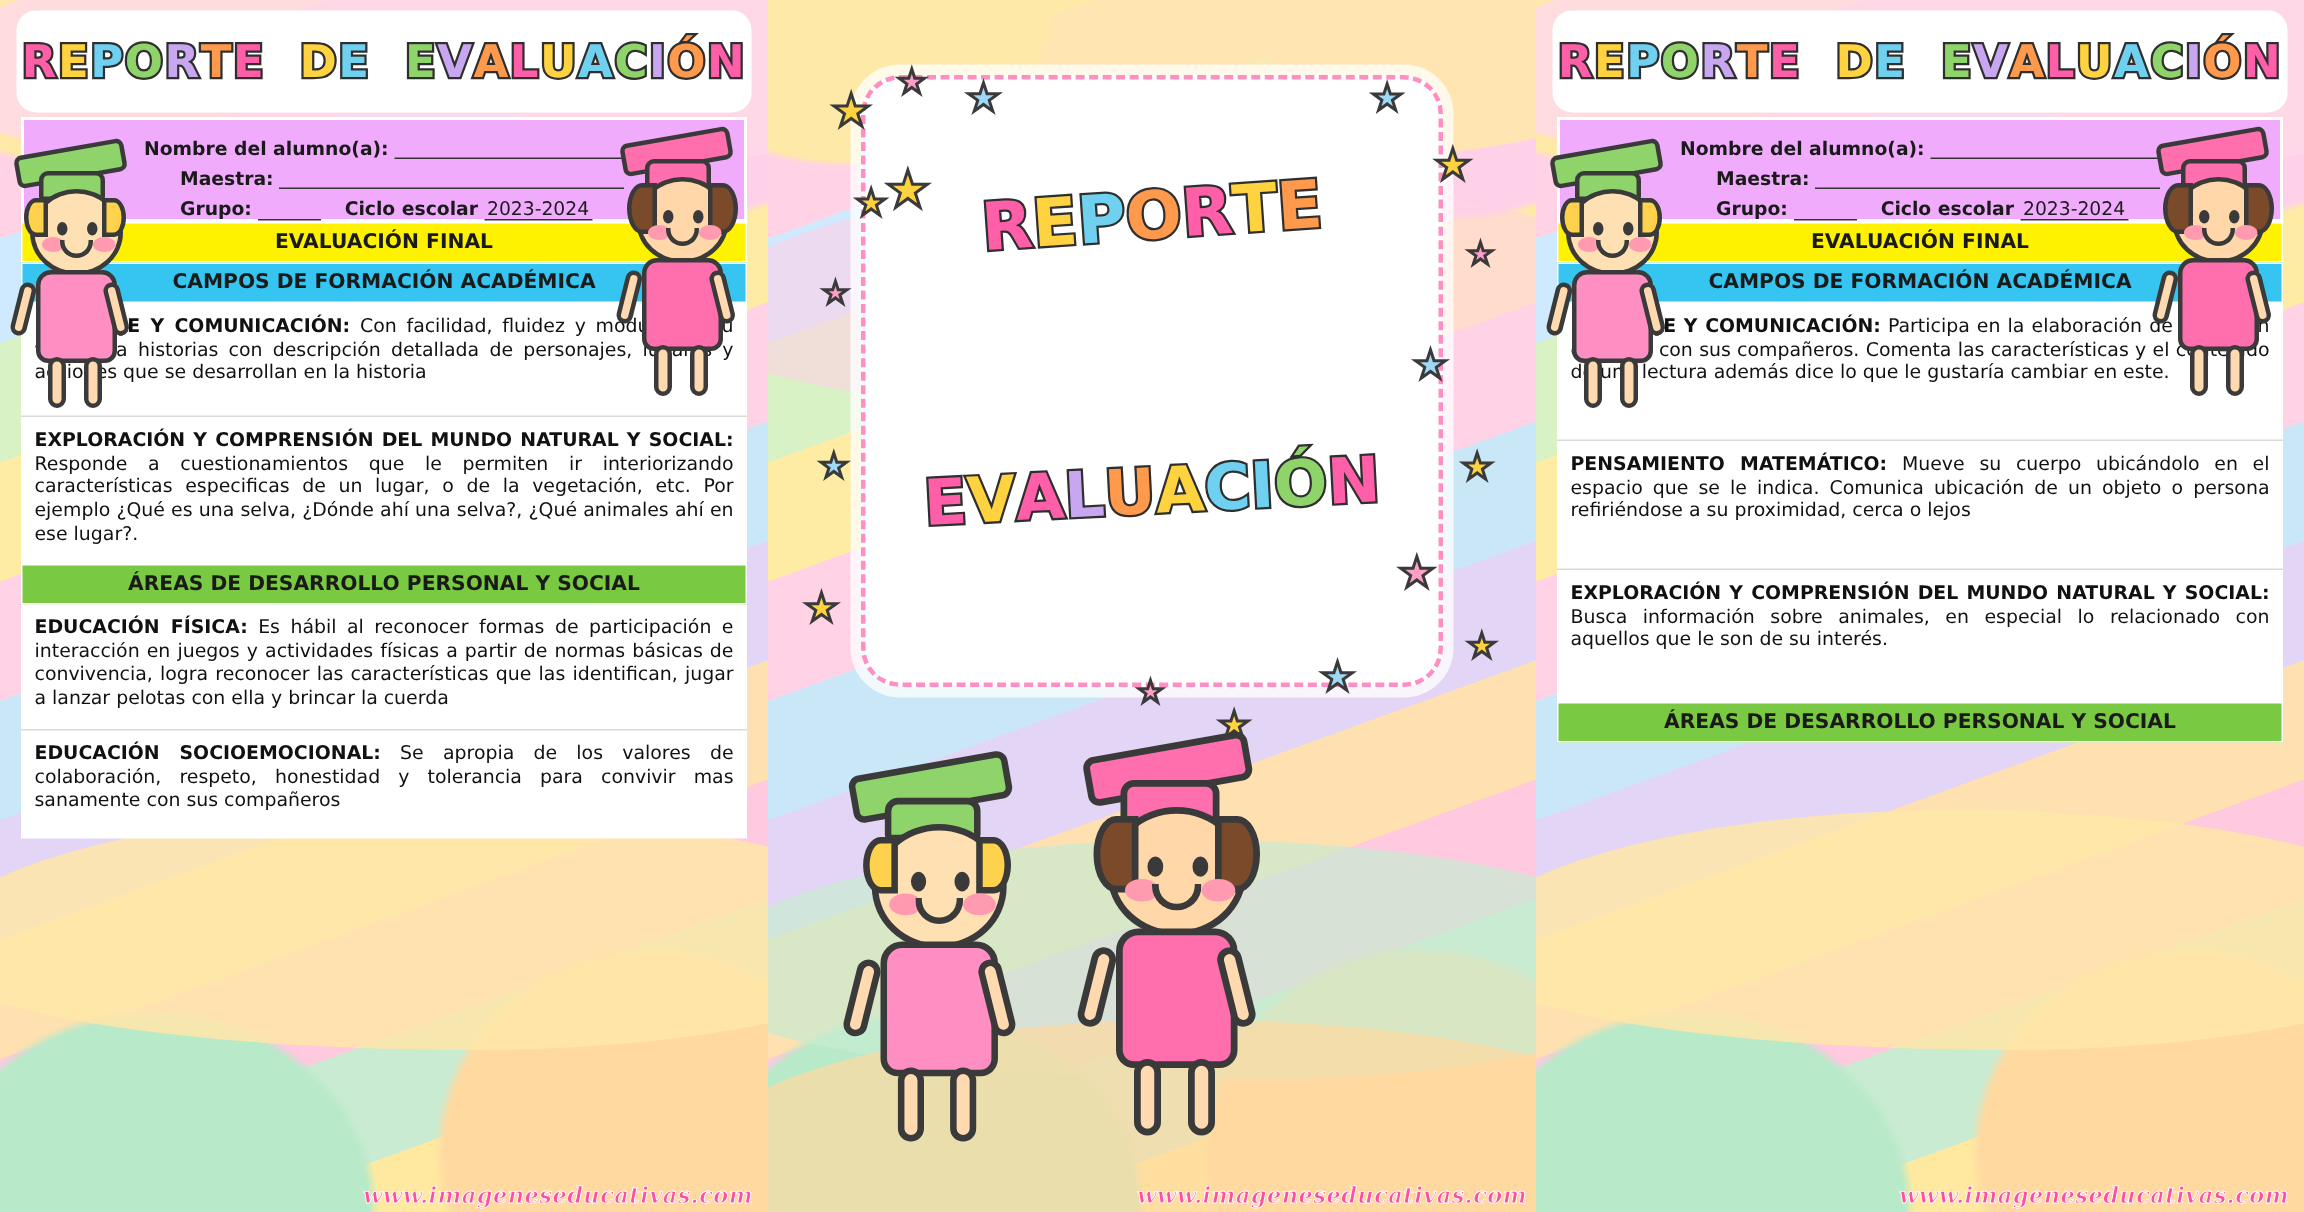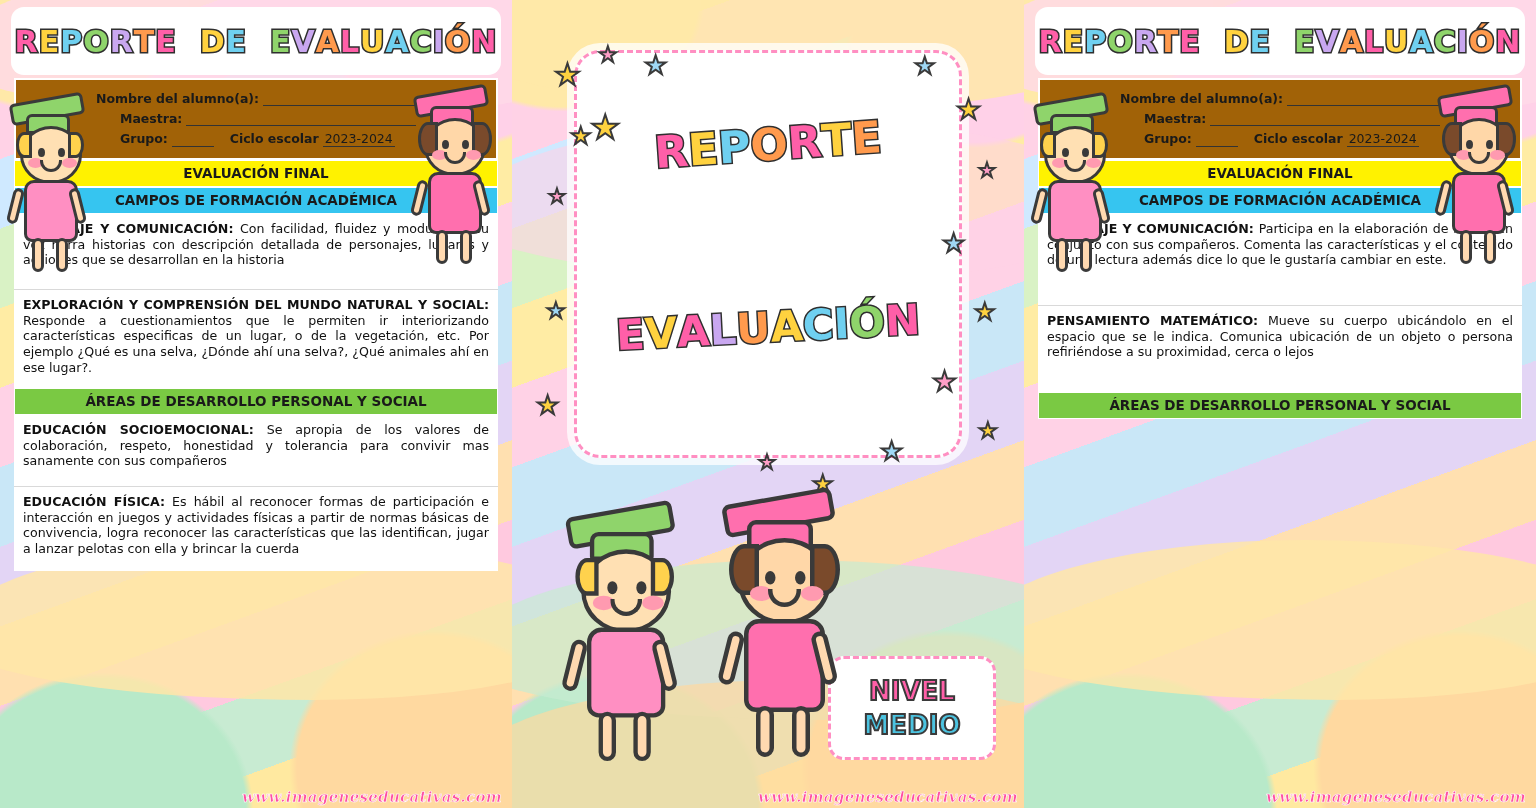--- a/index.html
+++ b/index.html
@@ -85,23 +85,23 @@
     letter-spacing: 1px;
     white-space: nowrap;
   }
   .L { display: inline-block; -webkit-text-stroke: 3px #2f2f2f; paint-order: stroke fill; }
   .c1 { color: #ff5fa8; } .c2 { color: #ffd23f; } .c3 { color: #6fd0f0; }
   .c4 { color: #8fd46b; } .c5 { color: #c9a7f0; } .c6 { color: #ff9a4d; }
 
   
   .info-box {
     position: relative;
-    background: #a16207;
+    background: #f0abfc;
     border: 2px solid #ffffff;
-    height: 82px;
+    height: 70px;
     margin: 0 0 0 0;
     padding: 8px 10px 4px 80px;
     font-family: "DejaVu Sans", sans-serif;
     font-size: 12.5px;
     color: #1a1a1a;
   }
   .info-line { margin: 3px 0 5px 0; white-space: nowrap; }
   .info-line .lbl { font-weight: 600; }
   .rule { display: inline-block; border-bottom: 1px solid #333; height: 12px; vertical-align: bottom; }
   .underline-txt { border-bottom: 1px solid #333; padding: 0 2px; }
@@ -275,25 +275,25 @@
           <b>LENGUAJE Y COMUNICACIÓN:</b><span> Con facilidad, fluidez y modulando su voz narra historias con descripción detallada de personajes, lugares y acciones que se desarrollan en la historia</span>
         </div>
         <div class="row" style="min-height:98px">
           <b>EXPLORACIÓN Y COMPRENSIÓN DEL MUNDO NATURAL Y SOCIAL:</b><span> Responde a cuestionamientos que le permiten ir interiorizando características especificas de un lugar, o de la vegetación, etc. Por ejemplo ¿Qué es una selva, ¿Dónde ahí una selva?, ¿Qué animales ahí en ese lugar?.</span>
         </div>
       </div>
 
       <div class="bar bar-green">ÁREAS DE DESARROLLO PERSONAL Y SOCIAL</div>
 
       <div class="rows">
+        <div class="row" style="min-height:84px">
+          <b>EDUCACIÓN FÍSICA:</b><span> Es hábil al reconocer formas de participación e interacción en juegos y actividades físicas a partir de normas básicas de convivencia, logra reconocer las características que las identifican, jugar a lanzar pelotas con ella y brincar la cuerda</span>
+        </div>
         <div class="row" style="min-height:72px">
           <b>EDUCACIÓN SOCIOEMOCIONAL:</b><span> Se apropia de los valores de colaboración, respeto, honestidad y tolerancia para convivir mas sanamente con sus compañeros</span>
-        </div>
-        <div class="row" style="min-height:84px">
-          <b>EDUCACIÓN FÍSICA:</b><span> Es hábil al reconocer formas de participación e interacción en juegos y actividades físicas a partir de normas básicas de convivencia, logra reconocer las características que las identifican, jugar a lanzar pelotas con ella y brincar la cuerda</span>
         </div>
       </div>
     </div>
 
     <div class="kid" style="left:4px; top:92px;">
       <div class="cap-board" style="left:6px; top:6px; background:#8fd46b;"></div>
       <div class="cap-base" style="left:22px; top:22px; background:#8fd46b;"></div>
       <div class="head" style="left:16px; top:34px; background:#ffe0b3;"></div>
       <div class="hair" style="left:12px; top:40px; width:16px; height:26px; background:#ffd24d; border-radius:50% 0 0 50%;"></div>
       <div class="hair" style="left:64px; top:40px; width:16px; height:26px; background:#ffd24d; border-radius:0 50% 50% 0;"></div>
@@ -359,24 +359,20 @@
     <div class="st" style="left:430px; top:230px; font-size:26px; color:#9fd8f5;">★</div>
     <div class="st" style="left:462px; top:300px; font-size:24px; color:#ffd23f;">★</div>
     <div class="st" style="left:420px; top:368px; font-size:28px; color:#ff9ec7;">★</div>
     <div class="st" style="left:466px; top:420px; font-size:22px; color:#ffd23f;">★</div>
     <div class="st" style="left:368px; top:438px; font-size:26px; color:#9fd8f5;">★</div>
     <div class="st" style="left:300px; top:472px; font-size:24px; color:#ffd23f;">★</div>
     <div class="st" style="left:246px; top:452px; font-size:20px; color:#ff9ec7;">★</div>
     <div class="st" style="left:34px;  top:300px; font-size:22px; color:#9fd8f5;">★</div>
     <div class="st" style="left:24px;  top:392px; font-size:26px; color:#ffd23f;">★</div>
 
-    <div class="nivel-box">
-      <div style="color:#ff5fa8;-webkit-text-stroke:2px #3a3a3a;">NIVEL</div>
-      <div style="color:#4cc3e0;-webkit-text-stroke:2px #3a3a3a;">MEDIO</div>
-    </div>
 
     <div class="kid" style="left:46px; top:500px; transform:scale(1.45); transform-origin:left top;">
       <div class="cap-board" style="left:6px; top:6px; background:#8fd46b;"></div>
       <div class="cap-base" style="left:22px; top:22px; background:#8fd46b;"></div>
       <div class="head" style="left:16px; top:34px; background:#ffe0b3;"></div>
       <div class="hair" style="left:12px; top:40px; width:16px; height:26px; background:#ffd24d; border-radius:50% 0 0 50%;"></div>
       <div class="hair" style="left:64px; top:40px; width:16px; height:26px; background:#ffd24d; border-radius:0 50% 50% 0;"></div>
       <div class="eye" style="left:34px; top:56px;"></div>
       <div class="eye" style="left:54px; top:56px;"></div>
       <div class="cheek" style="left:24px; top:66px;"></div>
@@ -446,20 +442,23 @@
       <div class="bar bar-yellow">EVALUACIÓN FINAL</div>
       <div class="bar bar-blue">CAMPOS DE FORMACIÓN ACADÉMICA</div>
 
       <div class="rows">
         <div class="row" style="min-height:92px">
           <b>LENGUAJE Y COMUNICACIÓN:</b><span> Participa en la elaboración de rimas, en conjunto con sus compañeros. Comenta las características y el contenido de una lectura además dice lo que le gustaría cambiar en este.</span>
         </div>
         <div class="row" style="min-height:86px">
           <b>PENSAMIENTO MATEMÁTICO:</b><span> Mueve su cuerpo ubicándolo en el espacio que se le indica. Comunica ubicación de un objeto o persona refiriéndose a su proximidad, cerca o lejos</span>
         </div>
+        <div class="row" style="min-height:88px">
+          <b>EXPLORACIÓN Y COMPRENSIÓN DEL MUNDO NATURAL Y SOCIAL:</b><span> Busca información sobre animales, en especial lo relacionado con  aquellos que le son de su interés.</span>
+        </div>
       </div>
 
       <div class="bar bar-green">ÁREAS DE DESARROLLO PERSONAL Y SOCIAL</div>
 
       <div class="rows">
       </div>
     </div>
 
     <div class="kid" style="left:4px; top:92px;">
       <div class="cap-board" style="left:6px; top:6px; background:#8fd46b;"></div>

